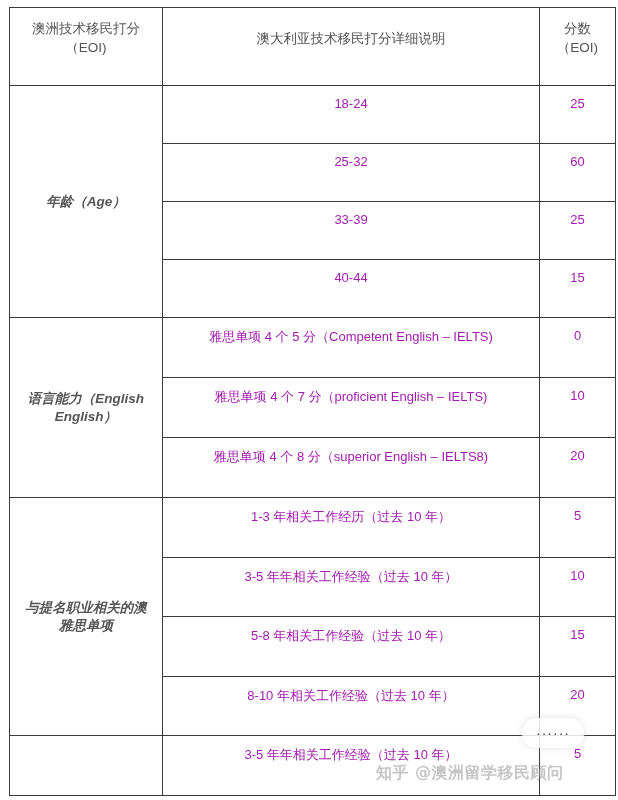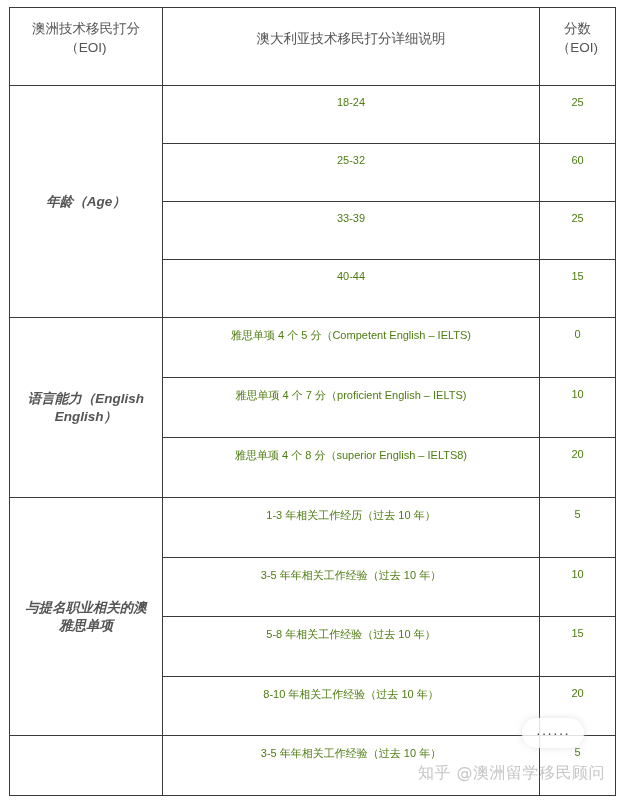--- a/index.html
+++ b/index.html
@@ -20,22 +20,22 @@
       top: 7px;
       width: 606px;
       border-collapse: collapse;
       table-layout: fixed;
     }
     .tbl td, .tbl th {
       border: 1.5px solid #3a3a3a;
       text-align: center;
       padding: 0;
       font-weight: normal;
-      color: #4d7c0f;
-      font-size: 11px;
+      color: #a21caf;
+      font-size: 13px;
       box-sizing: border-box;
     }
     .tbl th {
       color: #555555;
       vertical-align: top;
       padding-top: 11px;
       line-height: 19px;
       font-size: 13.5px;
       height: 78px;
     }
@@ -62,27 +62,28 @@
     .score {
       vertical-align: top;
       padding-top: 10px !important;
       color: #3a3a3a;
     }
     .r-age td { height: 58px; }
     .r-lang td { height: 60px; }
     .r-work td { height: 59.5px; }
     .watermark {
       position: absolute;
-      left: 418px;
+      left: 376px;
       top: 763px;
       font-size: 16px;
       color: rgba(150,150,150,0.55);
       letter-spacing: 0.5px;
       white-space: nowrap;
       font-family: "DejaVu Sans", sans-serif;
+      font-weight: bold;
     }
     .badge {
       position: absolute;
       left: 522px;
       top: 718px;
       width: 62px;
       height: 30px;
       border-radius: 15px;
       background: rgba(255,255,255,0.85);
       box-shadow: 0 0 6px rgba(200,200,200,0.5);

